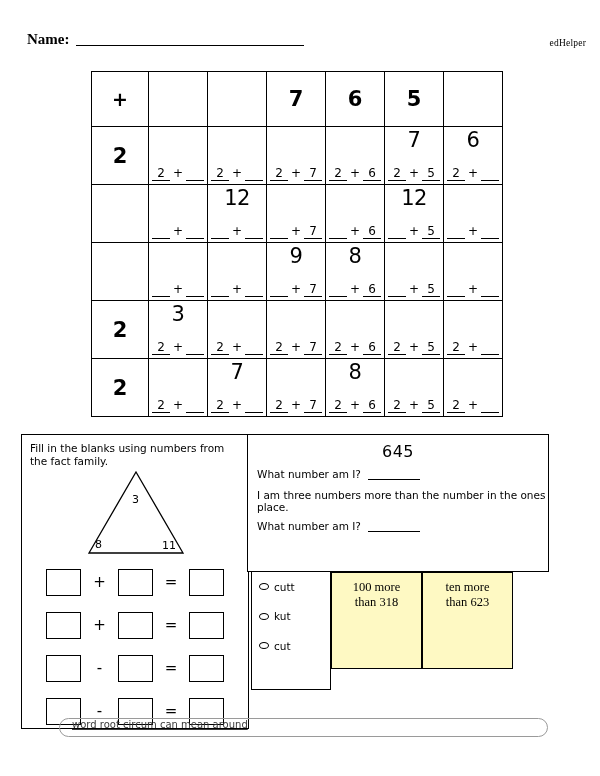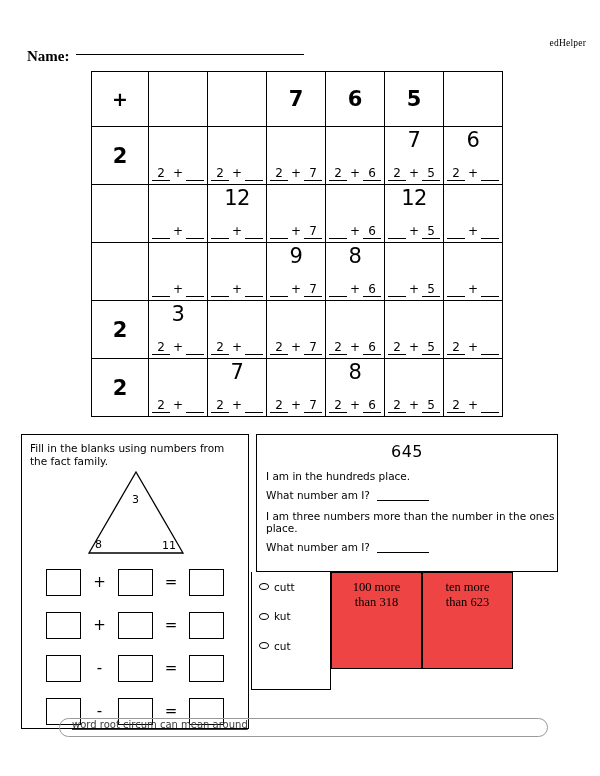--- a/index.html
+++ b/index.html
@@ -23,24 +23,24 @@
     left: 0;
     width: 586px;
     text-align: right;
     font-family: "Liberation Serif", serif;
     font-size: 9.5px;
     letter-spacing: .2px;
     color: #000;
   }
   #name-row {
     position: absolute;
-    top: 48px;
+    top: 31px;
     left: 27px;
     display: flex;
-    align-items: center;
+    align-items: flex-end;
   }
   #name-label {
     font-family: "Liberation Serif", serif;
     font-weight: bold;
     font-size: 15px;
   }
   #name-line {
     width: 228px;
     height: 0;
     border-bottom: 1.6px solid #000;
@@ -196,21 +196,21 @@
   .eq-eq {
     width: 36px;
     text-align: center;
     font-family: "DejaVu Sans", sans-serif;
     font-size: 15px;
   }
 
   
   #panel-riddle {
     position: absolute;
-    left: 256px;
+    left: 247px;
     top: 434px;
     width: 302px;
     height: 138px;
     border: 1.4px solid #000;
     box-sizing: border-box;
     background: #fff;
   }
   #riddle-number {
     text-align: center;
     font-family: "DejaVu Sans", sans-serif;
@@ -270,21 +270,21 @@
     flex: none;
   }
 
   
   .more-box {
     position: absolute;
     top: 572px;
     height: 97px;
     border: 1.4px solid #000;
     box-sizing: border-box;
-    background: #ef4444;
+    background: #fef9c3;
     font-family: "Liberation Serif", serif;
     font-size: 12.5px;
     line-height: 15px;
     text-align: center;
     padding-top: 7px;
   }
   #more-box-1 { left: 331px; width: 91px; }
   #more-box-2 { left: 422px; width: 91px; }
 
   
@@ -718,21 +718,20 @@
         <div class="eq-op">-</div>
         <div class="eq-box"></div>
         <div class="eq-eq">=</div>
         <div class="eq-box"></div>
       </div>
     </div>
 </div>
 
 <div id="panel-riddle">
   <div id="riddle-number">645</div>
-  <div class="riddle-line">I am in the hundreds place.</div>
   <div class="riddle-q">
     <span>What number am I?</span>
     <span class="riddle-blank"></span>
   </div>
   <div class="riddle-line">I am three numbers more than the number in the ones place.</div>
   <div class="riddle-q">
     <span>What number am I?</span>
     <span class="riddle-blank"></span>
   </div>
 </div>

